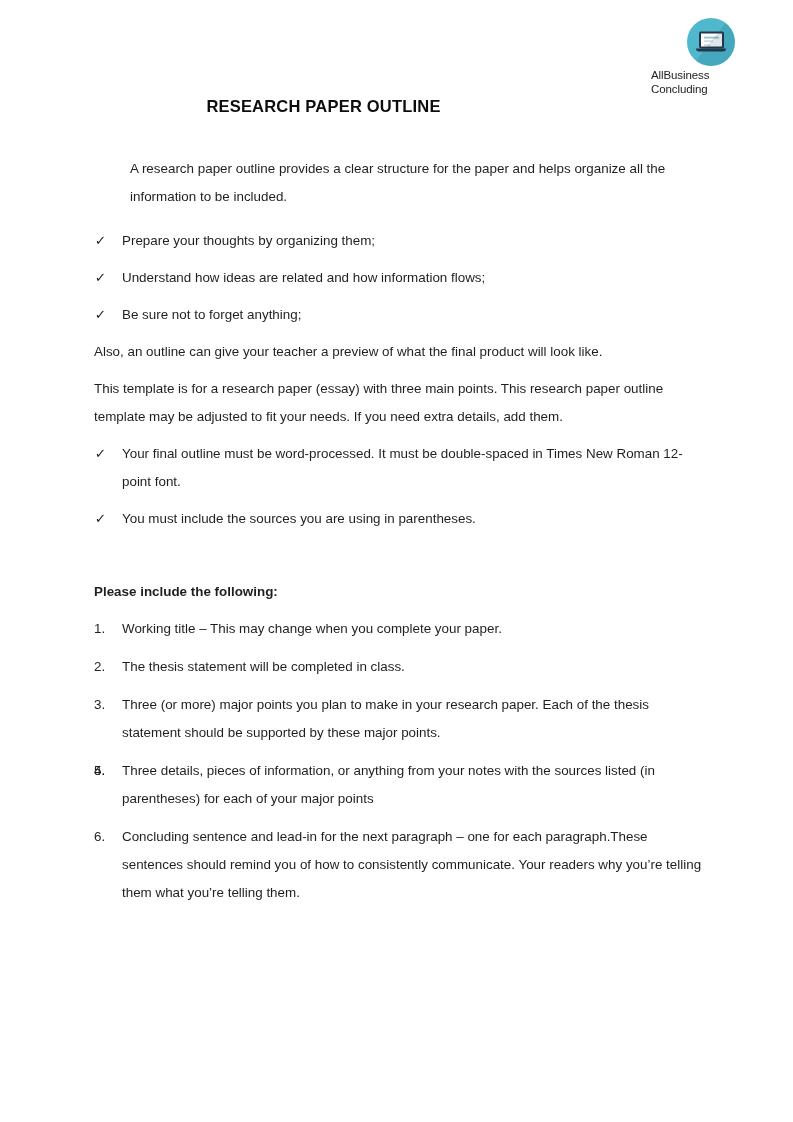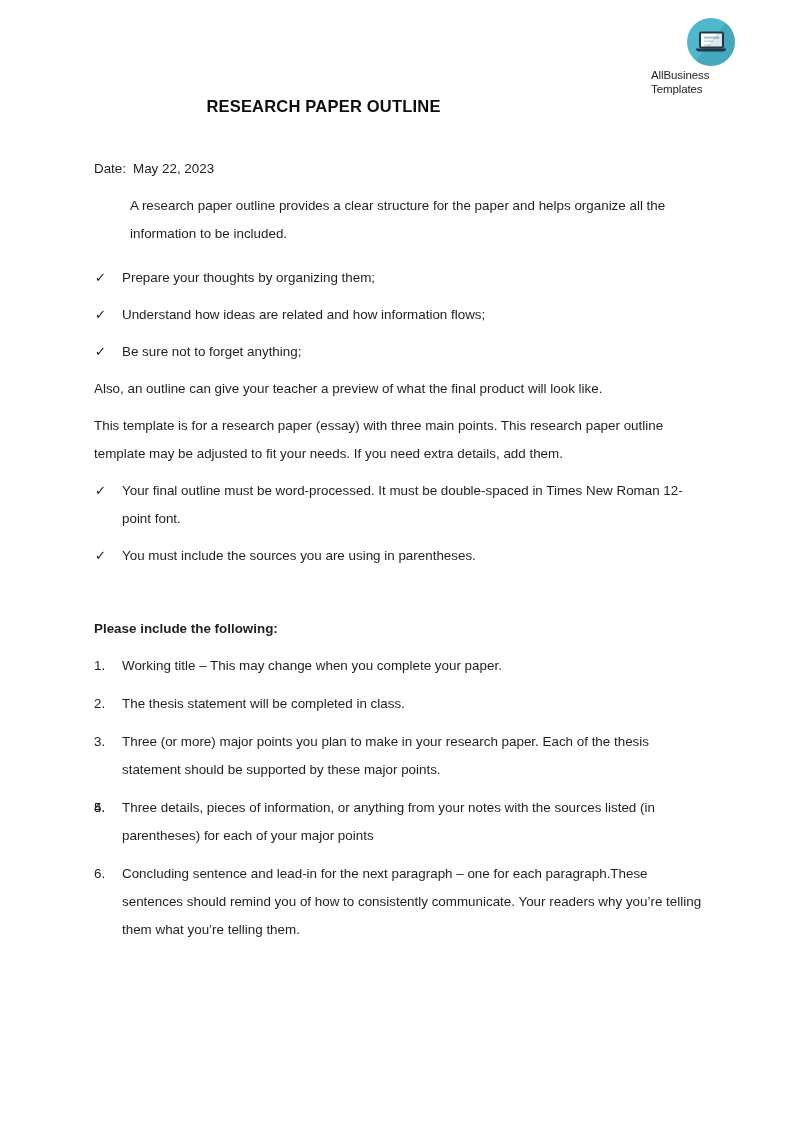--- a/index.html
+++ b/index.html
@@ -186,29 +186,28 @@
           <div class="laptop-line l1"></div>
           <div class="laptop-line l2"></div>
           <div class="laptop-line l3"></div>
         </div>
         <div class="laptop-base"></div>
       </div>
       <div class="logo-shade"></div>
     </div>
     <div class="logo-text">
       <div>AllBusiness</div>
-      <div>Templates</div>
+      <div>Concluding</div>
     </div>
   </div>
 
   <div class="doc-title">RESEARCH PAPER OUTLINE</div>
 
   <div class="content">
 
-    <p class="para date-line"><span class="date-label">Date:</span><span class="date-value">May 22, 2023</span></p>
 
     <p class="para gap-lg">A research paper outline provides a clear structure for the paper and helps organize all the information to be included.</p>
 
 
     <ul class="check-list">
       <li class="check-item">
         <span class="check-mark">✓</span>
         <span>Prepare your thoughts by organizing them;</span>
       </li>
       <li class="check-item">

